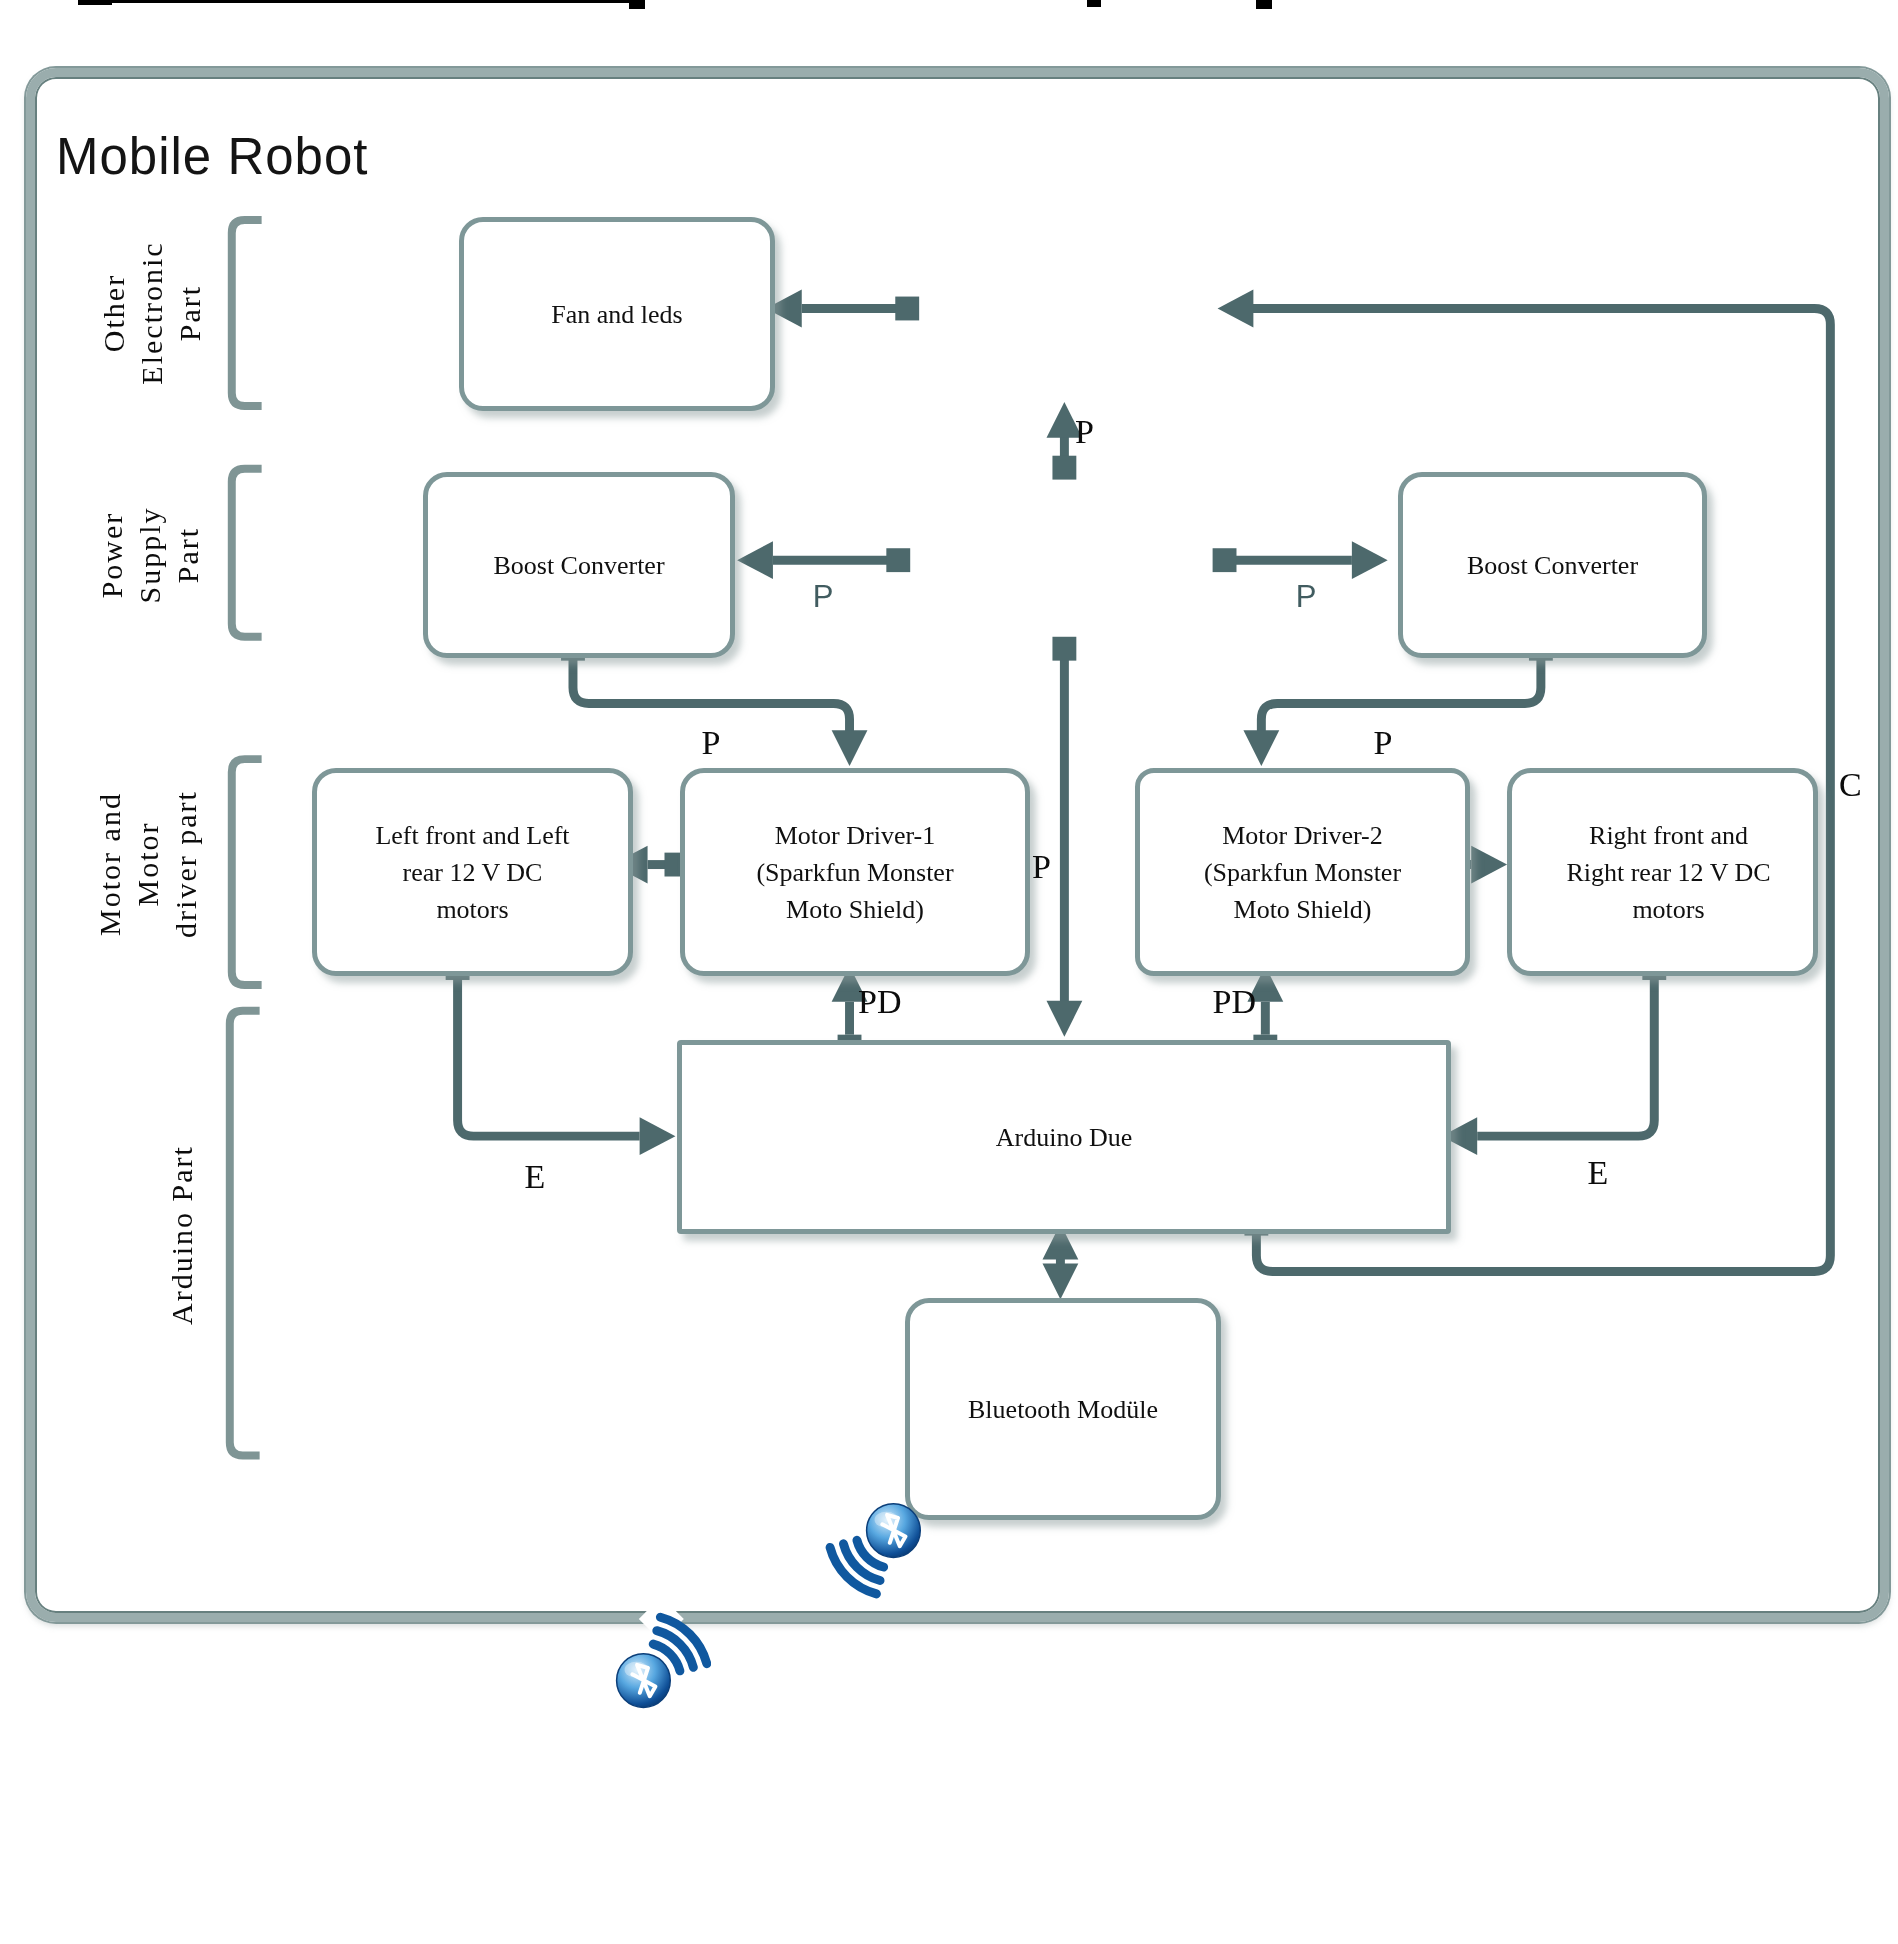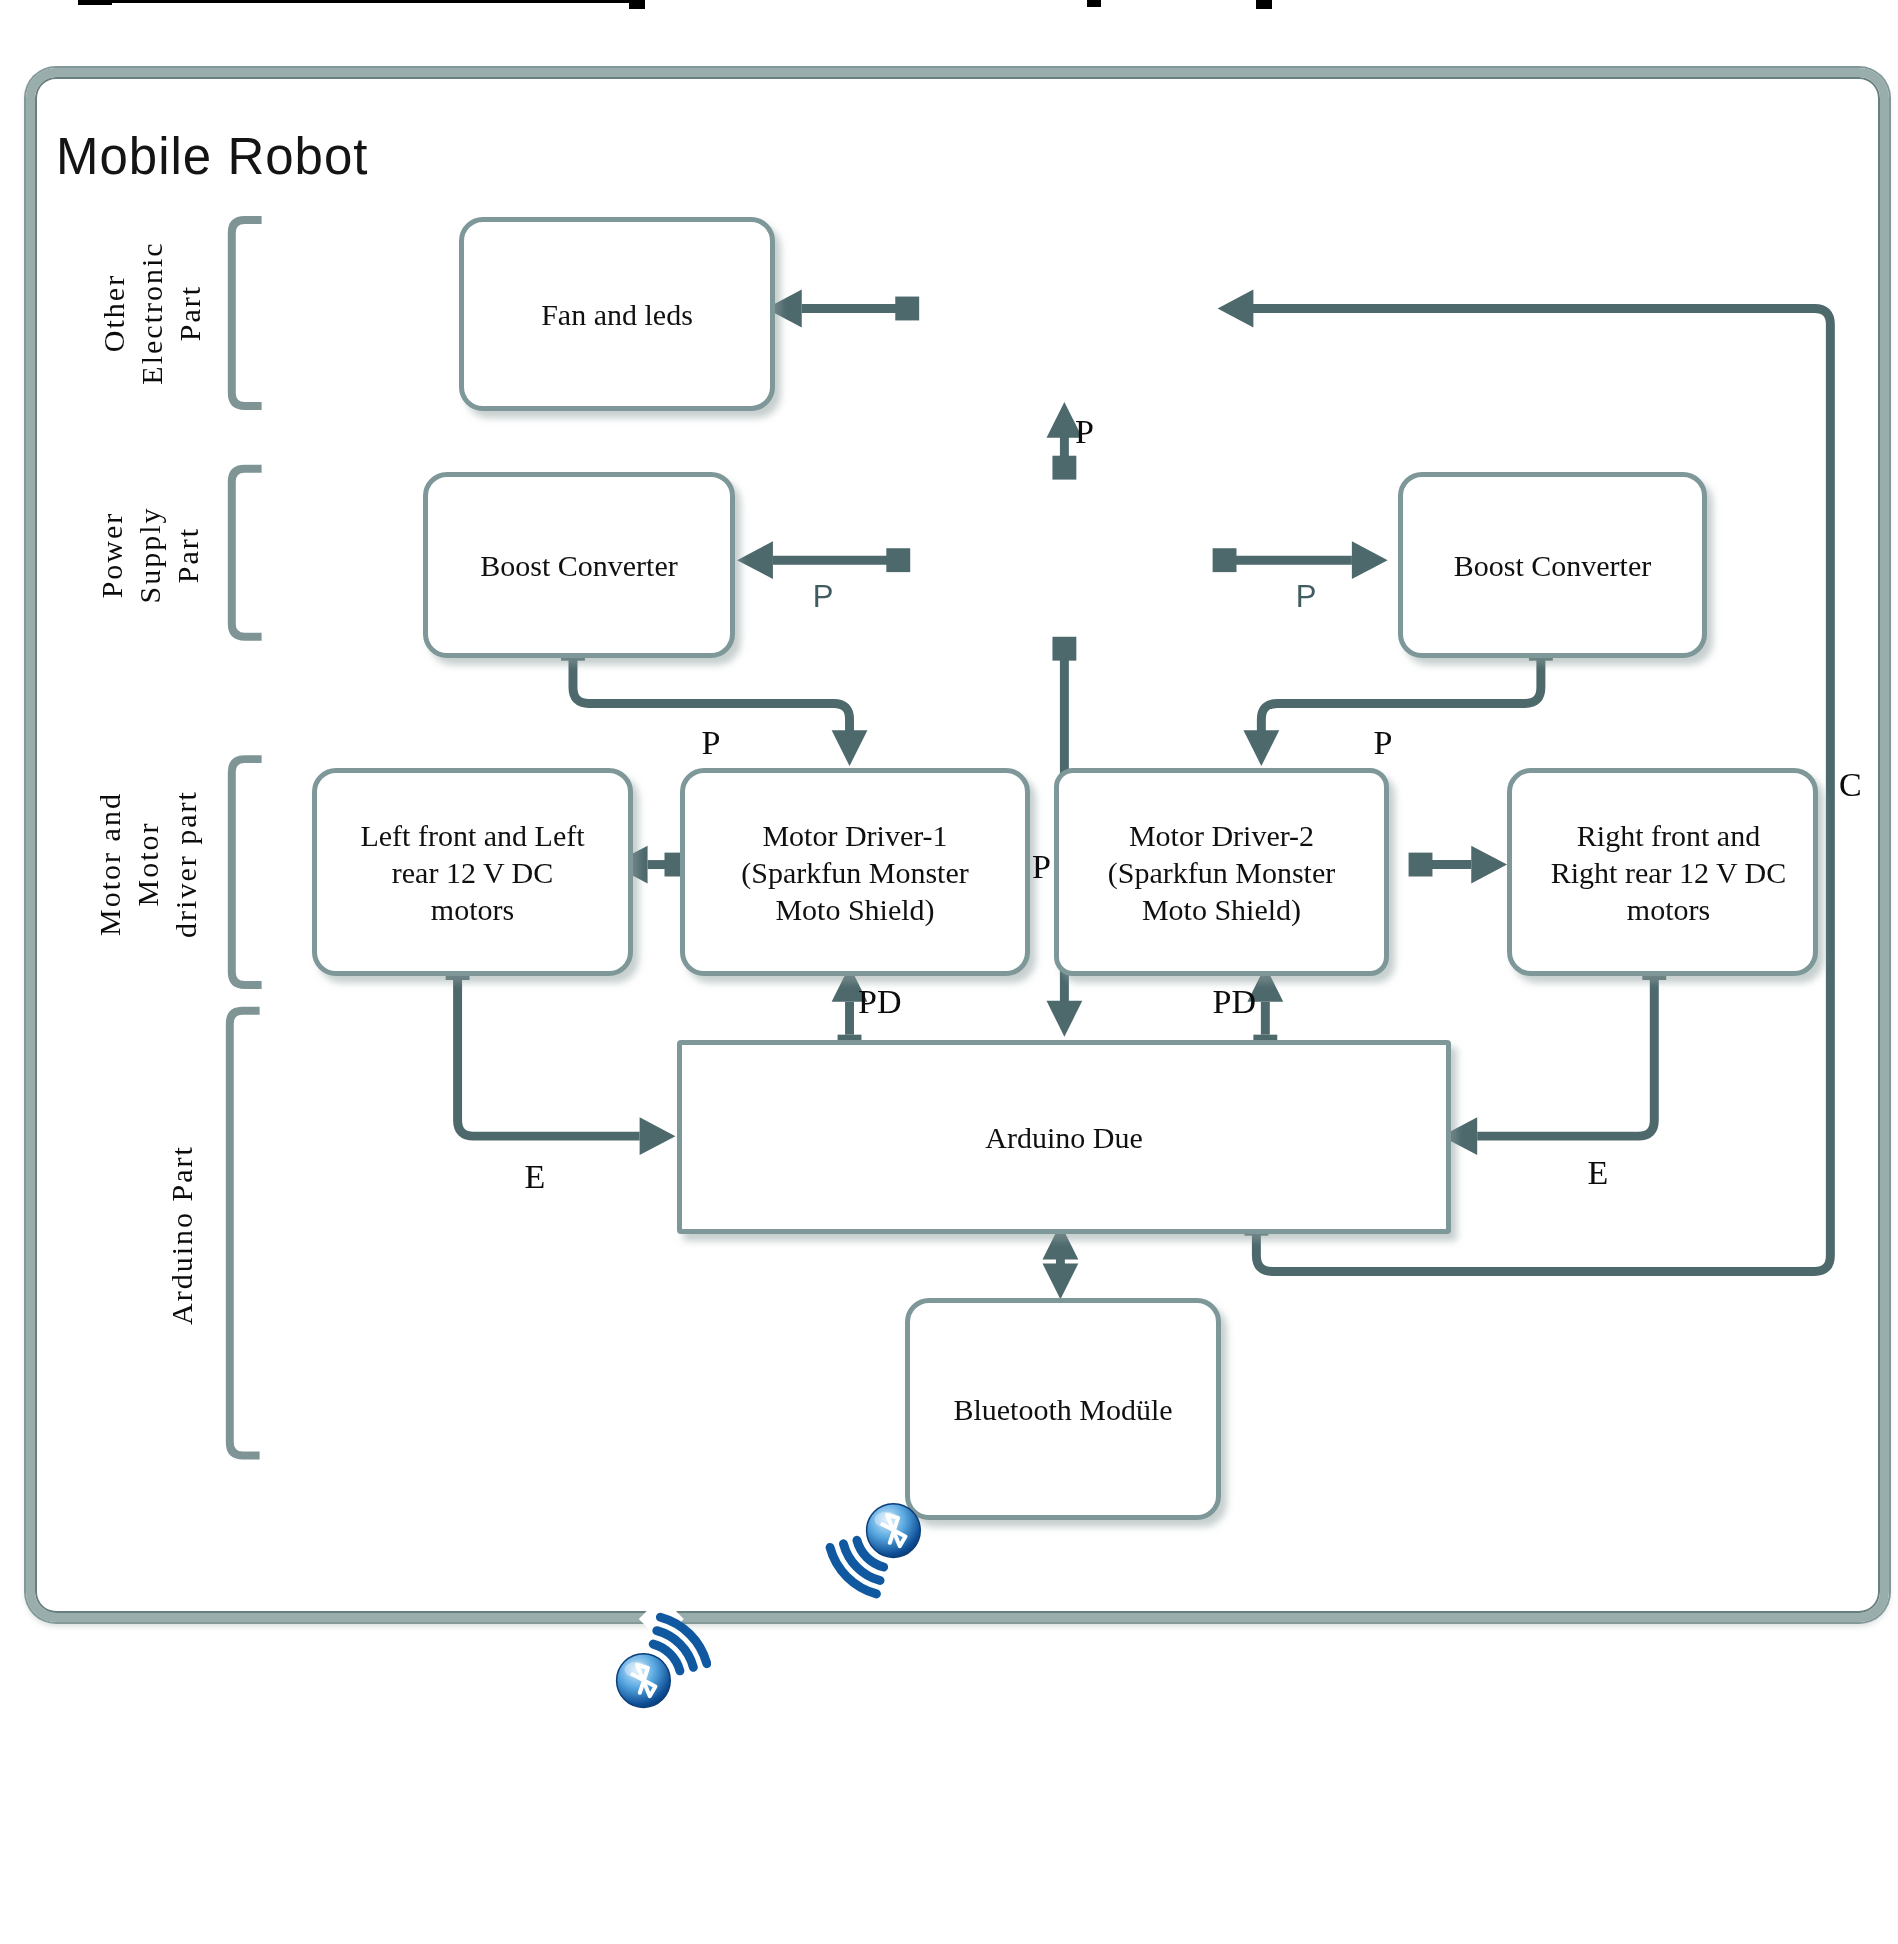--- a/index.html
+++ b/index.html
@@ -10,21 +10,21 @@
       border:9px solid var(--outer-border);border-radius:30px;
       box-shadow:inset 0 0 0 2px var(--outer-edge), 0 0 0 2px var(--outer-edge2), 0 4px 6px rgba(140,155,155,.35);}
   #page-title{position:absolute;left:56px;top:127px;font-family:"Liberation Sans",sans-serif;
       font-size:51px;letter-spacing:1px;color:var(--title);}
   
   .crop-mark{position:absolute;background:#000;}
   
   .node{position:absolute;background:#fff;border:5px solid var(--box-border);border-radius:24px;
       box-shadow:6px 7px 7px rgba(143,160,160,.5), inset 0 0 0 2px rgba(255,255,255,.65);
       display:flex;align-items:center;justify-content:center;text-align:center;
-      font-size:30px;line-height:37px;white-space:pre-line;}
+      font-size:26px;line-height:37px;white-space:pre-line;}
   
   svg.layer{position:absolute;left:0;top:0;}
   .wire{stroke:var(--line);stroke-width:9;fill:none;}
   .ahead{fill:var(--line);stroke:none;}
   .cap{fill:var(--line);}
   .bracket{stroke:var(--bracket);stroke-width:8;fill:none;}
   
   .elabel{position:absolute;font-size:34px;color:#0c0c0c;}
   .elabel.sans{font-family:"Liberation Sans",sans-serif;font-size:31px;color:var(--p-label);}
   .vlabel{position:absolute;transform:rotate(-90deg);text-align:center;white-space:pre-line;
@@ -131,21 +131,21 @@
 
   <div class="node" style="left:459px;top:217px;width:306px;height:184px;">Fan and leds</div>
   <div class="node" style="left:423px;top:472px;width:302px;height:176px;">Boost Converter</div>
   <div class="node" style="left:1398px;top:472px;width:299px;height:176px;">Boost Converter</div>
   <div class="node" style="left:312px;top:768px;width:311px;height:198px;">Left front and Left
 rear 12 V DC
 motors</div>
   <div class="node" style="left:680px;top:768px;width:340px;height:198px;">Motor Driver-1
 (Sparkfun Monster
 Moto Shield)</div>
-  <div class="node" style="left:1054px;top:768px;width:325px;height:198px;border-radius:19px;">Motor Driver-2
+  <div class="node" style="left:1135px;top:768px;width:325px;height:198px;border-radius:19px;">Motor Driver-2
 (Sparkfun Monster
 Moto Shield)</div>
   <div class="node" style="left:1507px;top:768px;width:289px;height:198px;padding-left:12px;">Right front and
 Right rear 12 V DC
 motors</div>
   <div class="node" style="left:677px;top:1040px;width:764px;height:184px;border-radius:4px;">Arduino Due</div>
   <div class="node" style="left:905px;top:1298px;width:306px;height:212px;">Bluetooth Modüle</div>
 
   <div class="elabel" style="left:1075px;top:413px;">P</div>
   <div class="elabel sans tc" style="left:803px;top:579px;width:40px;">P</div>

